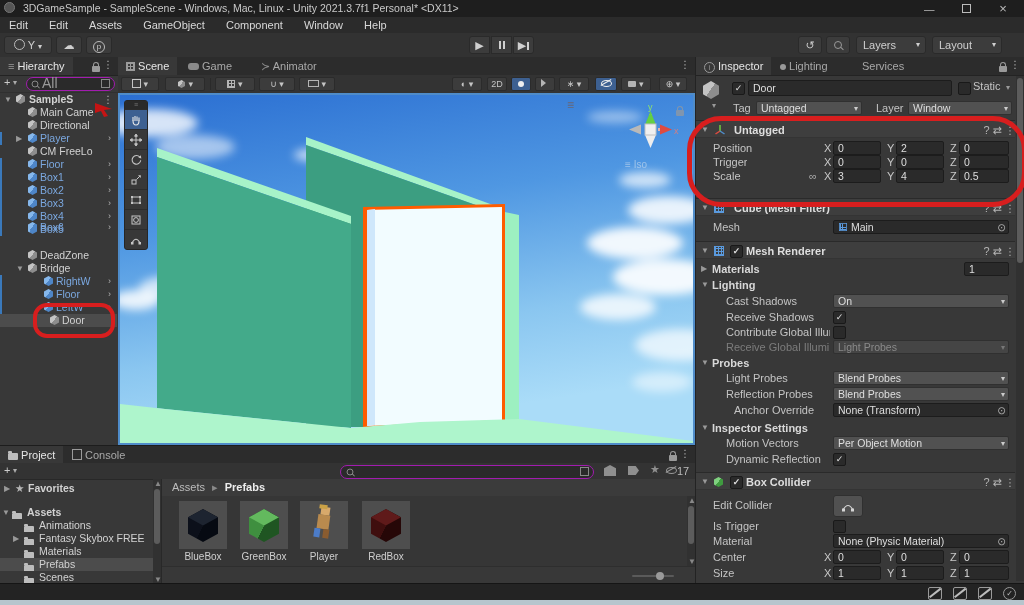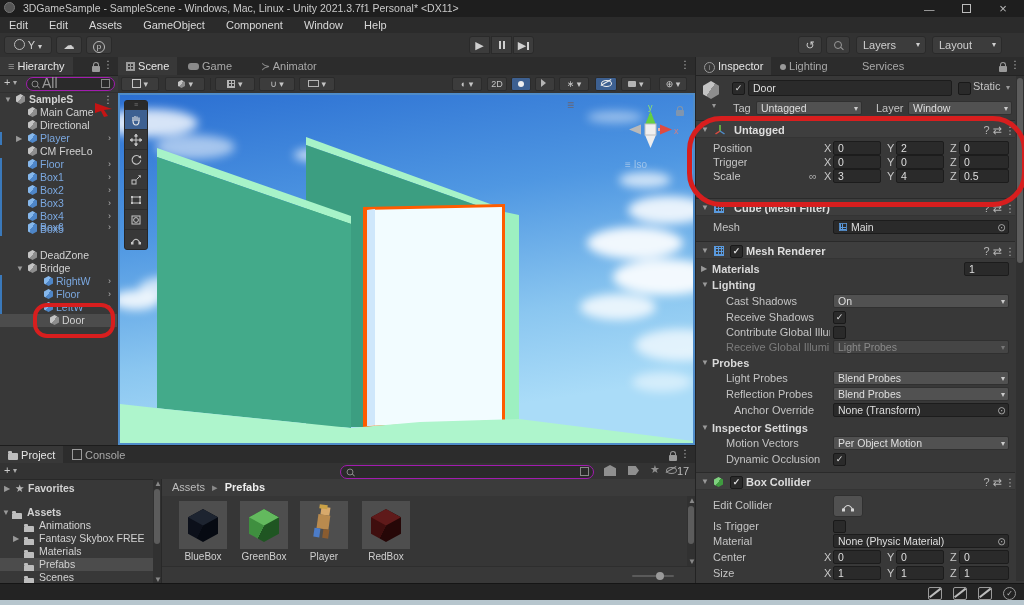--- a/index.html
+++ b/index.html
@@ -560,21 +560,21 @@
     </div>
     <div class="irow" style="top:364px">
       <span class="fold abs" style="left:5px">▼</span>
       <span class="ilab" style="left:16px;font-weight:bold;color:#d8d8d8">Inspector Settings</span>
     </div>
     <div class="irow" style="top:379px">
       <span class="ilab" style="left:30px">Motion Vectors</span>
       <div class="dd" style="left:137px;width:176px"><span>Per Object Motion</span><span class="da">▾</span></div>
     </div>
     <div class="irow" style="top:395px">
-      <span class="ilab" style="left:30px">Dynamic Occlusion</span>
+      <span class="ilab" style="left:30px">Dynamic Reflection</span>
       <span class="chk" style="left:137px">✓</span>
     </div>
 
     <div class="chead" style="top:415px">
       <span class="fold abs" style="left:5px;top:0">▼</span>
       <span class="cube-i green abs" style="left:18px;top:4px"></span>
       <span class="chk abs" style="left:34px;top:3px">✓</span>
       <span class="abs" style="left:50px">Box Collider</span>
       <span class="hico"><span>?</span> <span>⇄</span> <span class="kebab">⋮</span></span>
     </div>

